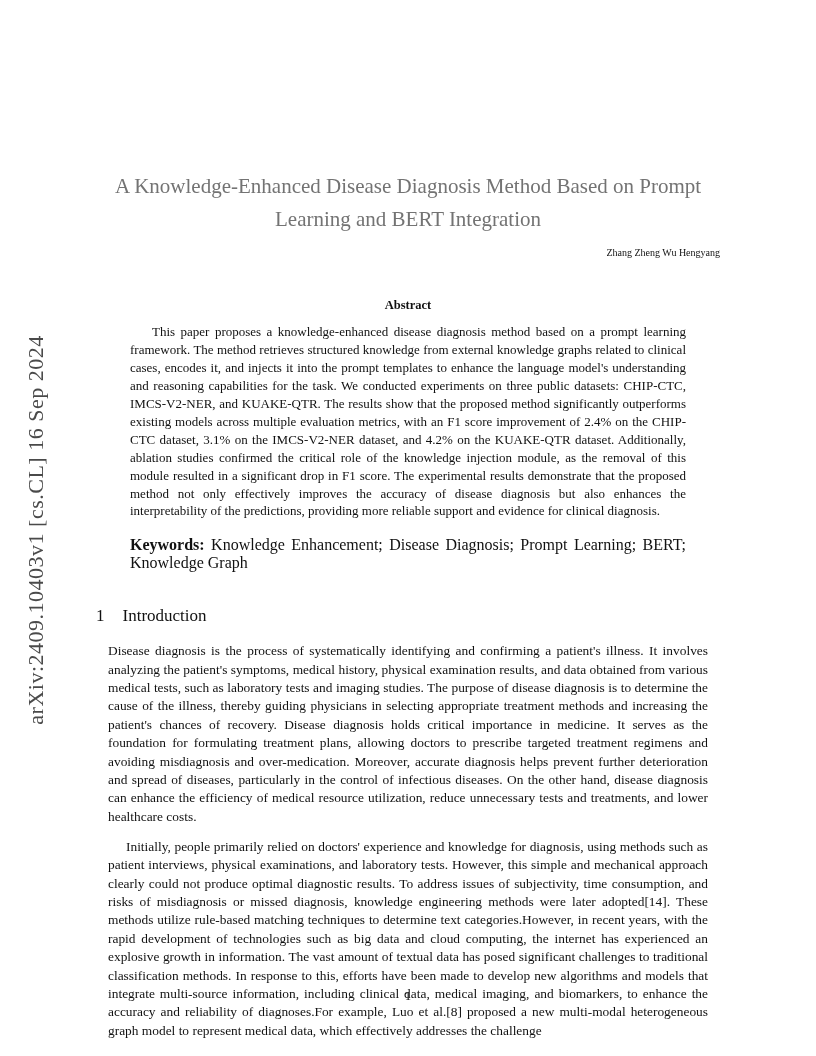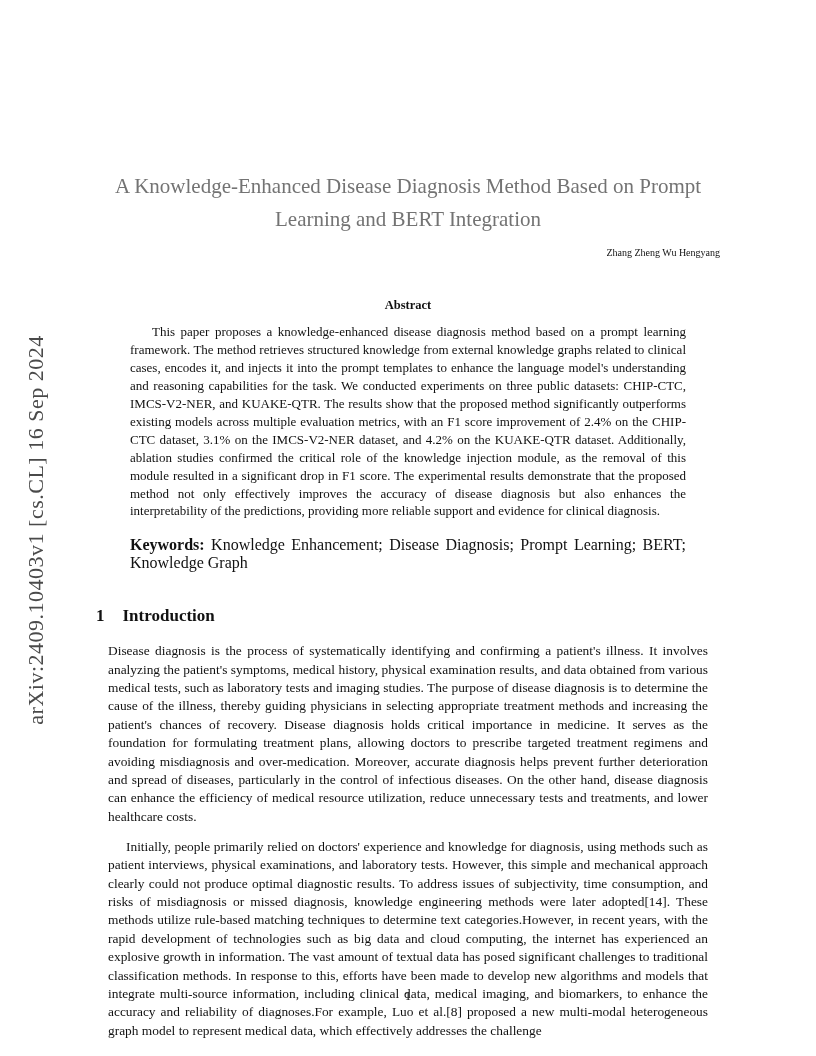--- a/index.html
+++ b/index.html
@@ -77,21 +77,21 @@
     margin: 16px 0 0 0;
     font-size: 16px;
     text-align: justify;
   }
   .kw-label {
     font-weight: bold;
   }
   .section-heading {
     margin: 34px 0 16px 0;
     font-size: 17px;
-    font-weight: bold;
+    font-weight: normal;
   }
   .section-number {
     display: inline-block;
     margin-right: 18px;
   }
   .body-para {
     margin: 12px;
     font-size: 13.4px;
     line-height: 1.37;
     text-align: justify;

